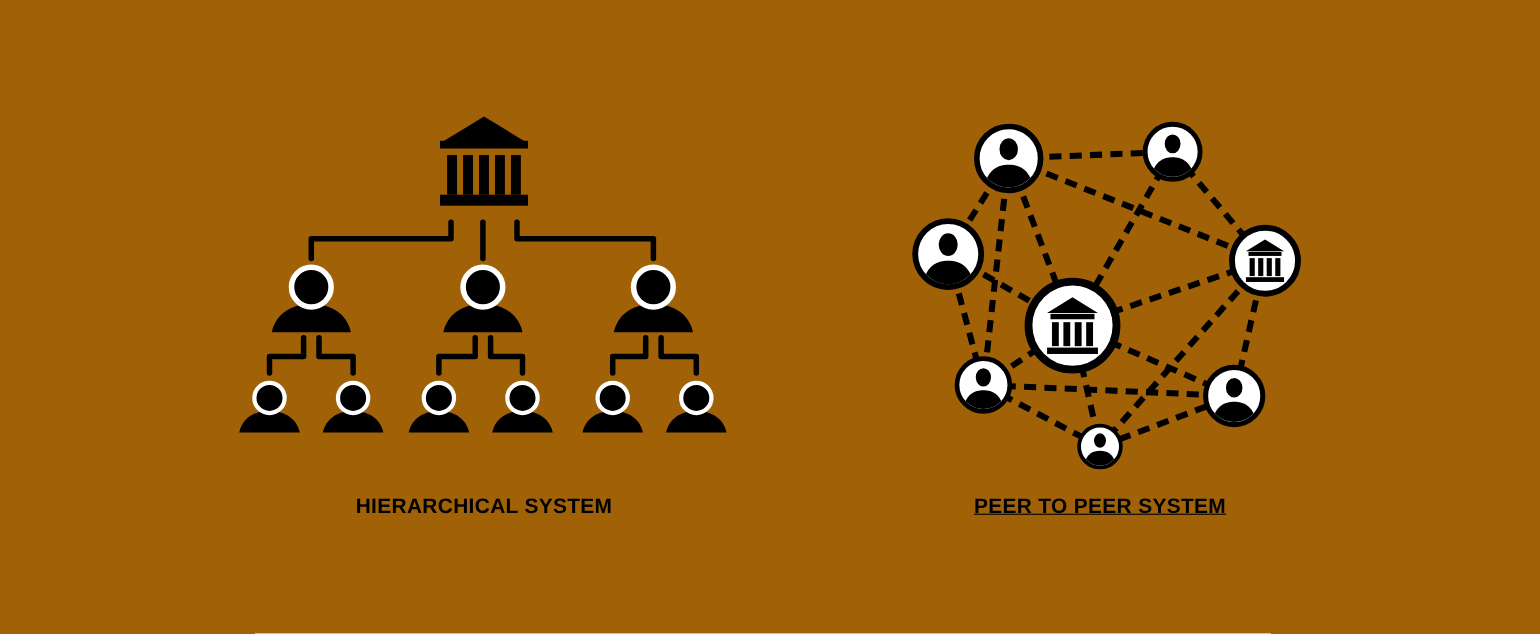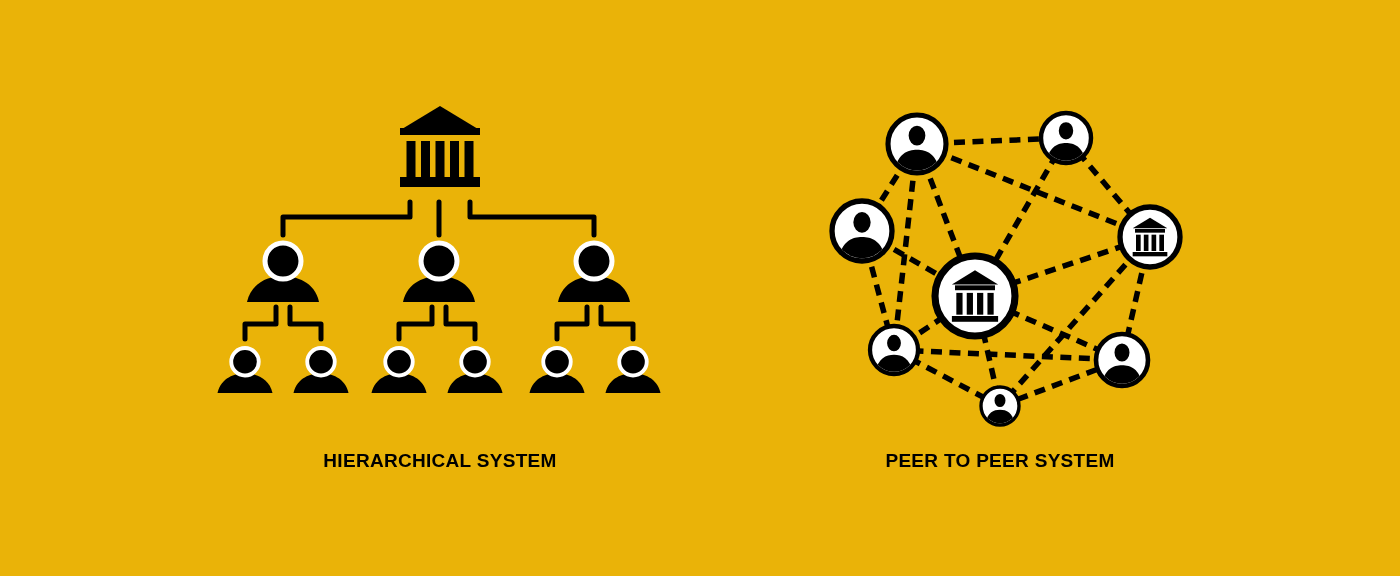--- a/index.html
+++ b/index.html
@@ -1,36 +1,36 @@
 <!DOCTYPE html>
 <html><head>
 <meta charset="utf-8">
 <style>
   html, body { margin: 0; padding: 0; background: #fff; }
   .stage {
     position: relative;
     width: 1400px;
     height: 576px;
-    background: #eab308;
+    background: #a16207;
     overflow: hidden;
     font-family: "Liberation Sans", sans-serif;
   }
   .stage svg { position: absolute; left: 0; top: 0; }
   .caption {
     position: absolute;
     top: 450px;
     transform: translateX(-50%);
     font-weight: bold;
     font-size: 19px;
     letter-spacing: 0.3px;
     color: #000;
     white-space: nowrap;
   }
   #cap-left  { left: 440px; }
-  #cap-right { left: 1000px; }
+  #cap-right { left: 1000px; text-decoration: underline; }
 </style>
 </head>
 <body>
 
 <div class="stage">
   <svg id="diagram-svg" width="1400" height="576" viewBox="0 0 1400 576">
       <defs>
         <clipPath id="nodeclip" clipPathUnits="userSpaceOnUse">
           <circle cx="0" cy="0" r="41"></circle>
         </clipPath>

